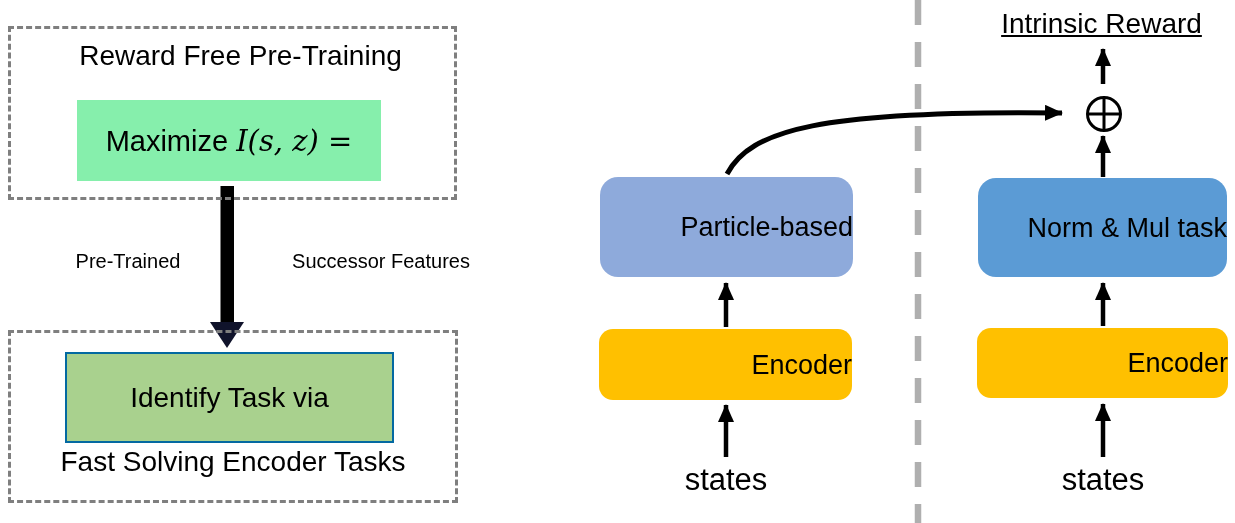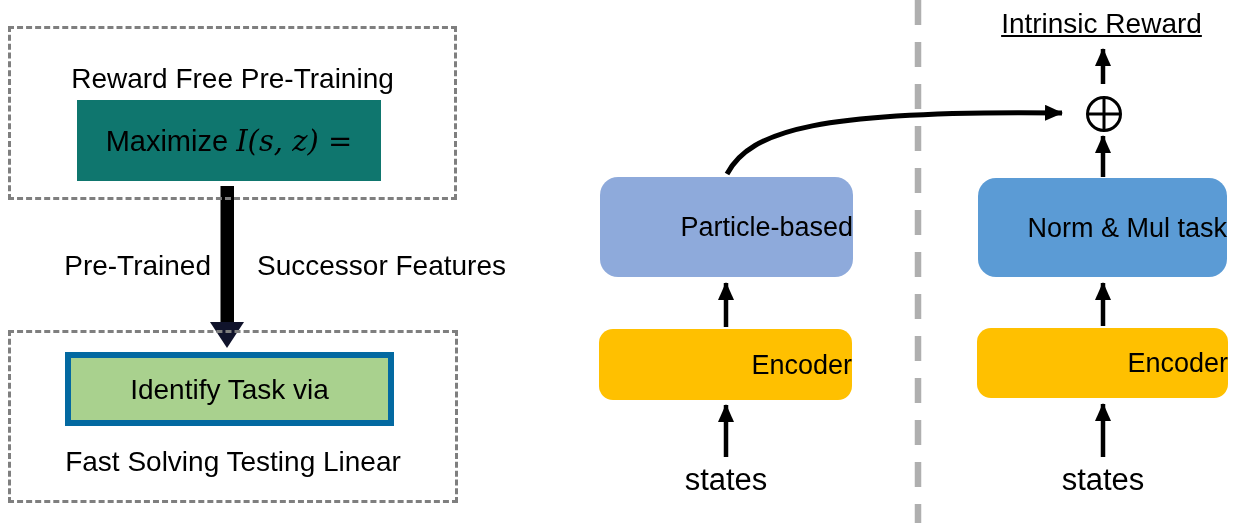--- a/index.html
+++ b/index.html
@@ -37,29 +37,29 @@
     text-align:center;
     box-sizing:border-box;
   }
   #objective-box{
     left:77px;top:100px;width:304px;height:81px;
     background:#F3B183;
     font-size:29px;line-height:38px;
   }
   .math{font-family:"DejaVu Serif", serif;font-style:italic;}
   #task-box{
-    left:65px;top:352px;width:329px;height:74px;
+    left:65px;top:352px;width:329px;height:91px;
     background:#A9D18E;
-    border:6px solid #0369a1;
+    border:2px solid #0369a1;
     font-size:28px;line-height:37px;
   }
   .flow-label{
     position:absolute;
-    font-size:28px;
-    text-align:right;
+    font-size:20px;
+    text-align:center;
     white-space:nowrap;
     z-index:3;
   }
   .round-box{
     position:absolute;
     z-index:3;
     display:flex;
     flex-direction:column;
     justify-content:center;
     align-items:flex-end;
@@ -110,36 +110,36 @@
 
     <g>
       <circle cx="1104" cy="114" r="16.5" fill="#fff" stroke="#000" stroke-width="3"></circle>
       <line x1="1087.5" y1="114" x2="1120.5" y2="114" stroke="#000" stroke-width="3"></line>
       <line x1="1104" y1="97.5" x2="1104" y2="130.5" stroke="#000" stroke-width="3"></line>
     </g>
   </svg>
 
   <div class="dashed-box" style="left:8px;top:26px;width:449px;height:174px;"></div>
 
-  <div class="box-title" style="left:8px;top:40px;width:449px;margin-top:23px;">Reward Free Pre-Training</div>
+  <div class="box-title" style="left:16px;top:40px;width:449px;">Reward Free Pre-Training</div>
 
-  <div id="objective-box" class="fill-box" style="background-color: #0f766e; gap: 40px;">
+  <div id="objective-box" class="fill-box" style="background-color: #86efac; gap: 40px;">
     <div><span>Maximize </span><span class="math">I(s, z) =</span></div>
   </div>
 
   <div class="flow-label" style="left:45px;top:250px;width:166px;">Pre-Trained</div>
   <div class="flow-label" style="left:256px;top:250px;width:250px;">Successor Features</div>
 
   <div class="dashed-box" style="left:8px;top:330px;width:450px;height:173px;"></div>
 
   <div id="task-box" class="fill-box" style="background-color: rgb(169, 209, 142);">
     <div>Identify Task via</div>
   </div>
 
-  <div class="box-title" style="left:8px;top:446px;width:450px;">Fast Solving Testing Linear</div>
+  <div class="box-title" style="left:8px;top:446px;width:450px;">Fast Solving Encoder Tasks</div>
 
   <div class="box-title" style="left:984px;top:8px;width:235px;text-decoration:underline;">Intrinsic Reward</div>
 
   <div id="particle-box" class="round-box" style="background-color: rgb(142, 170, 219);">
     <div>Particle-based</div>
   </div>
 
   <div id="norm-box" class="round-box" style="background-color: rgb(91, 155, 213);">
     <div>Norm &amp; Mul task</div>
   </div>

